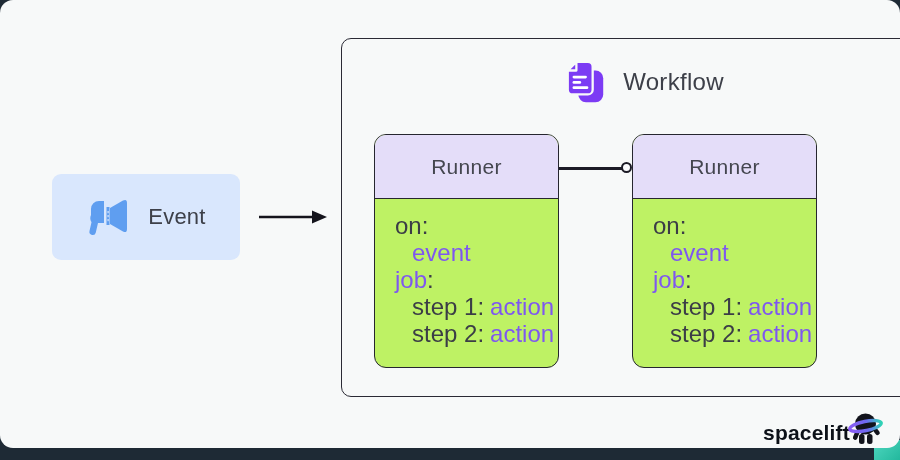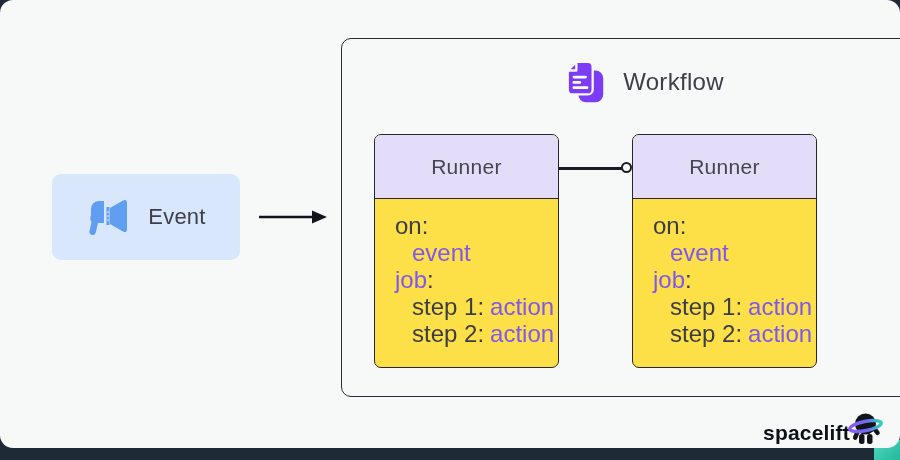--- a/index.html
+++ b/index.html
@@ -39,22 +39,22 @@
   }
   .workflow-header {
     position:absolute; left:0; top:20px; width:100%;
     display:flex; align-items:center; justify-content:center; gap:15px;
   }
   .workflow-title { font-size:24px; color:#3d4049; letter-spacing:.3px; }
 
   
   .runner {
     position:absolute; top:95px; width:185px; height:234px;
-    border:1.5px solid #26262f; border-radius:7px;
-    background:#fde047; overflow:hidden;
+    border:1.5px solid #26262f; border-radius:12px;
+    background:#bef264; overflow:hidden;
   }
   .runner-1 { left:32px; }
   .runner-2 { left:290px; }
   .runner-header {
     height:64px; background:#e4ddf9; border-bottom:1.5px solid #26262f;
     display:flex; align-items:center; justify-content:center;
   }
   .runner-title { font-size:21px; color:#44464f; letter-spacing:.3px; }
   .runner-code { padding:13px 0 0 20px; font-size:24px; line-height:27px; color:#3b3d46; }
   .code-line.indent { padding-left:17px; }

